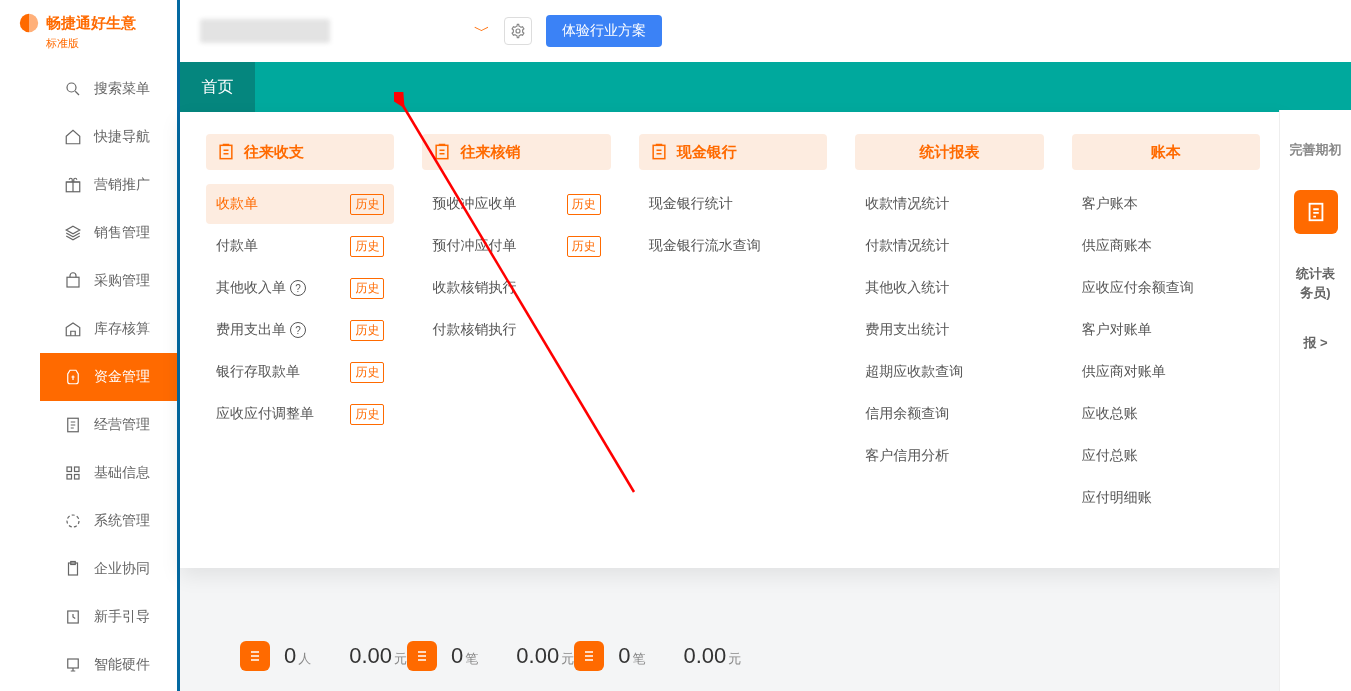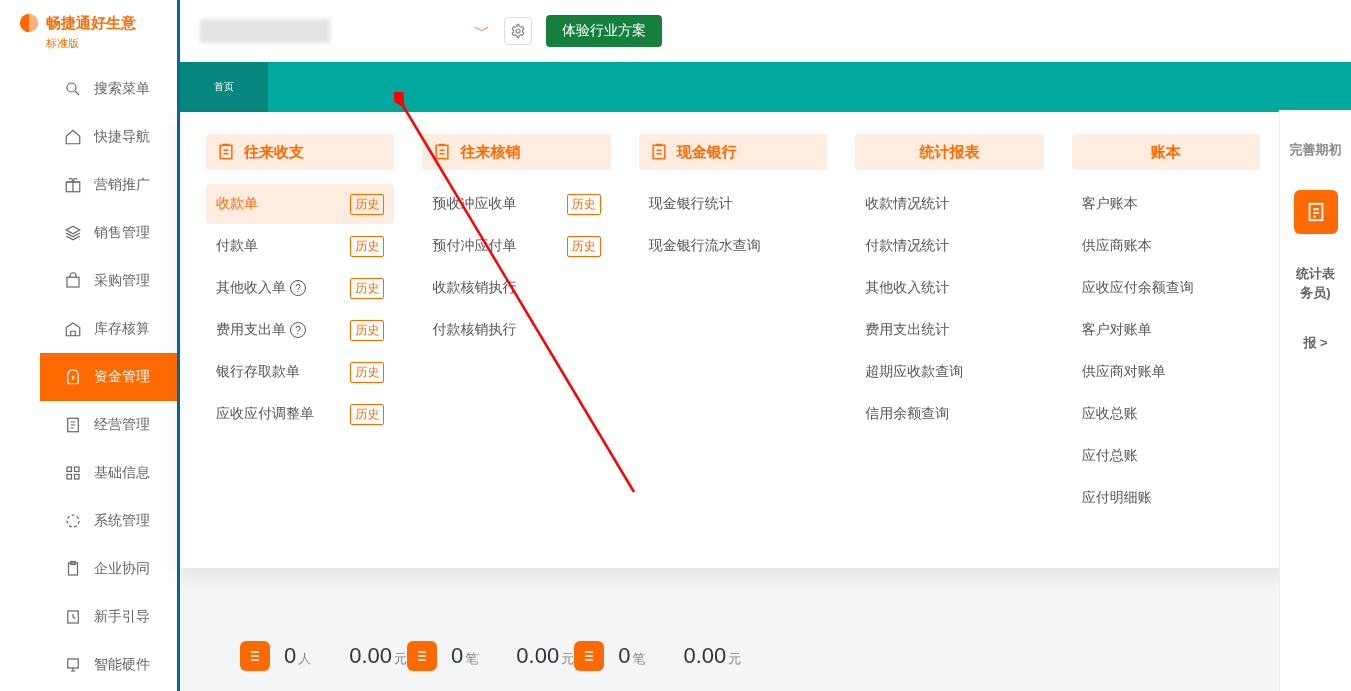--- a/index.html
+++ b/index.html
@@ -16,24 +16,24 @@
   .nav-item.active { background: #ff6a00; color: #fff; }
   .nav-item .nav-icon { width: 18px; height: 18px; display: inline-flex; align-items: center; justify-content: center; }
   .nav-item .nav-icon svg { width: 18px; height: 18px; stroke: currentColor; fill: none; stroke-width: 1.6; }
 
   .main { flex: 1; display: flex; flex-direction: column; position: relative; }
   .topbar { height: 62px; background: #fff; display: flex; align-items: center; padding: 0 20px; gap: 14px; }
   .org-chip { width: 260px; height: 28px; }
   .org-chip .blur { width: 130px; height: 24px; background: #e3e3e3; filter: blur(2px); border-radius: 2px; }
   .chevron-d { color: #ff6a00; font-size: 16px; }
   .gear-btn { width: 28px; height: 28px; border: 1px solid #ddd; border-radius: 4px; display: flex; align-items: center; justify-content: center; color: #888; cursor: pointer; }
-  .cta-btn { background: #15803d; color: #fff; border: none; border-radius: 4px; height: 32px; padding: 0 16px; cursor: pointer; font-size: 14px; }
+  .cta-btn { background: #3b82f6; color: #fff; border: none; border-radius: 4px; height: 32px; padding: 0 16px; cursor: pointer; font-size: 14px; }
 
   .tabstrip { height: 50px; background: #00a99d; display: flex; align-items: stretch; }
-  .tab { width: 88px; display: flex; align-items: center; justify-content: center; color: #fff; font-size: 10px; cursor: pointer; font-family: Liberation Mono, monospace; }
+  .tab { width: 75px; display: flex; align-items: center; justify-content: center; color: #fff; font-size: 16px; cursor: pointer; font-family: Liberation Mono, monospace; }
   .tab.active { background: #05867e; }
 
   .content { flex: 1; position: relative; background: #f4f5f6; }
   .mega { position: absolute; left: 0; top: 0; right: 65px; background: #fff; box-shadow: 0 8px 20px rgba(0,0,0,0.08); padding: 22px 26px 50px 26px; display: flex; gap: 28px; }
   .col { flex: 1; }
   .col-header { display: flex; align-items: center; height: 36px; border-radius: 4px; margin-bottom: 14px; padding: 0 10px; gap: 8px; }
   .col-header.with-bg { background: #fdece0; }
   .col-header .col-icon { width: 20px; height: 20px; color: #ff6a00; }
   .col-header .col-icon svg { width: 20px; height: 20px; }
   .col-header .col-title { color: #ff6a00; font-weight: bold; font-size: 15px; }
@@ -348,20 +348,25 @@
               <div class="item-row">
                 <span class="item-label">
                   <span>超期应收款查询</span>
                 </span>
               </div>
               <div class="item-row">
                 <span class="item-label">
                   <span>信用余额查询</span>
                 </span>
               </div>
+              <div class="item-row">
+                <span class="item-label">
+                  <span>客户信用分析</span>
+                </span>
+              </div>
             </div>
           </div>
           <div class="col">
             <div class="col-header with-bg">
               <span class="col-title">账本</span>
             </div>
             <div class="col-items">
               <div class="item-row">
                 <span class="item-label">
                   <span>客户账本</span>

